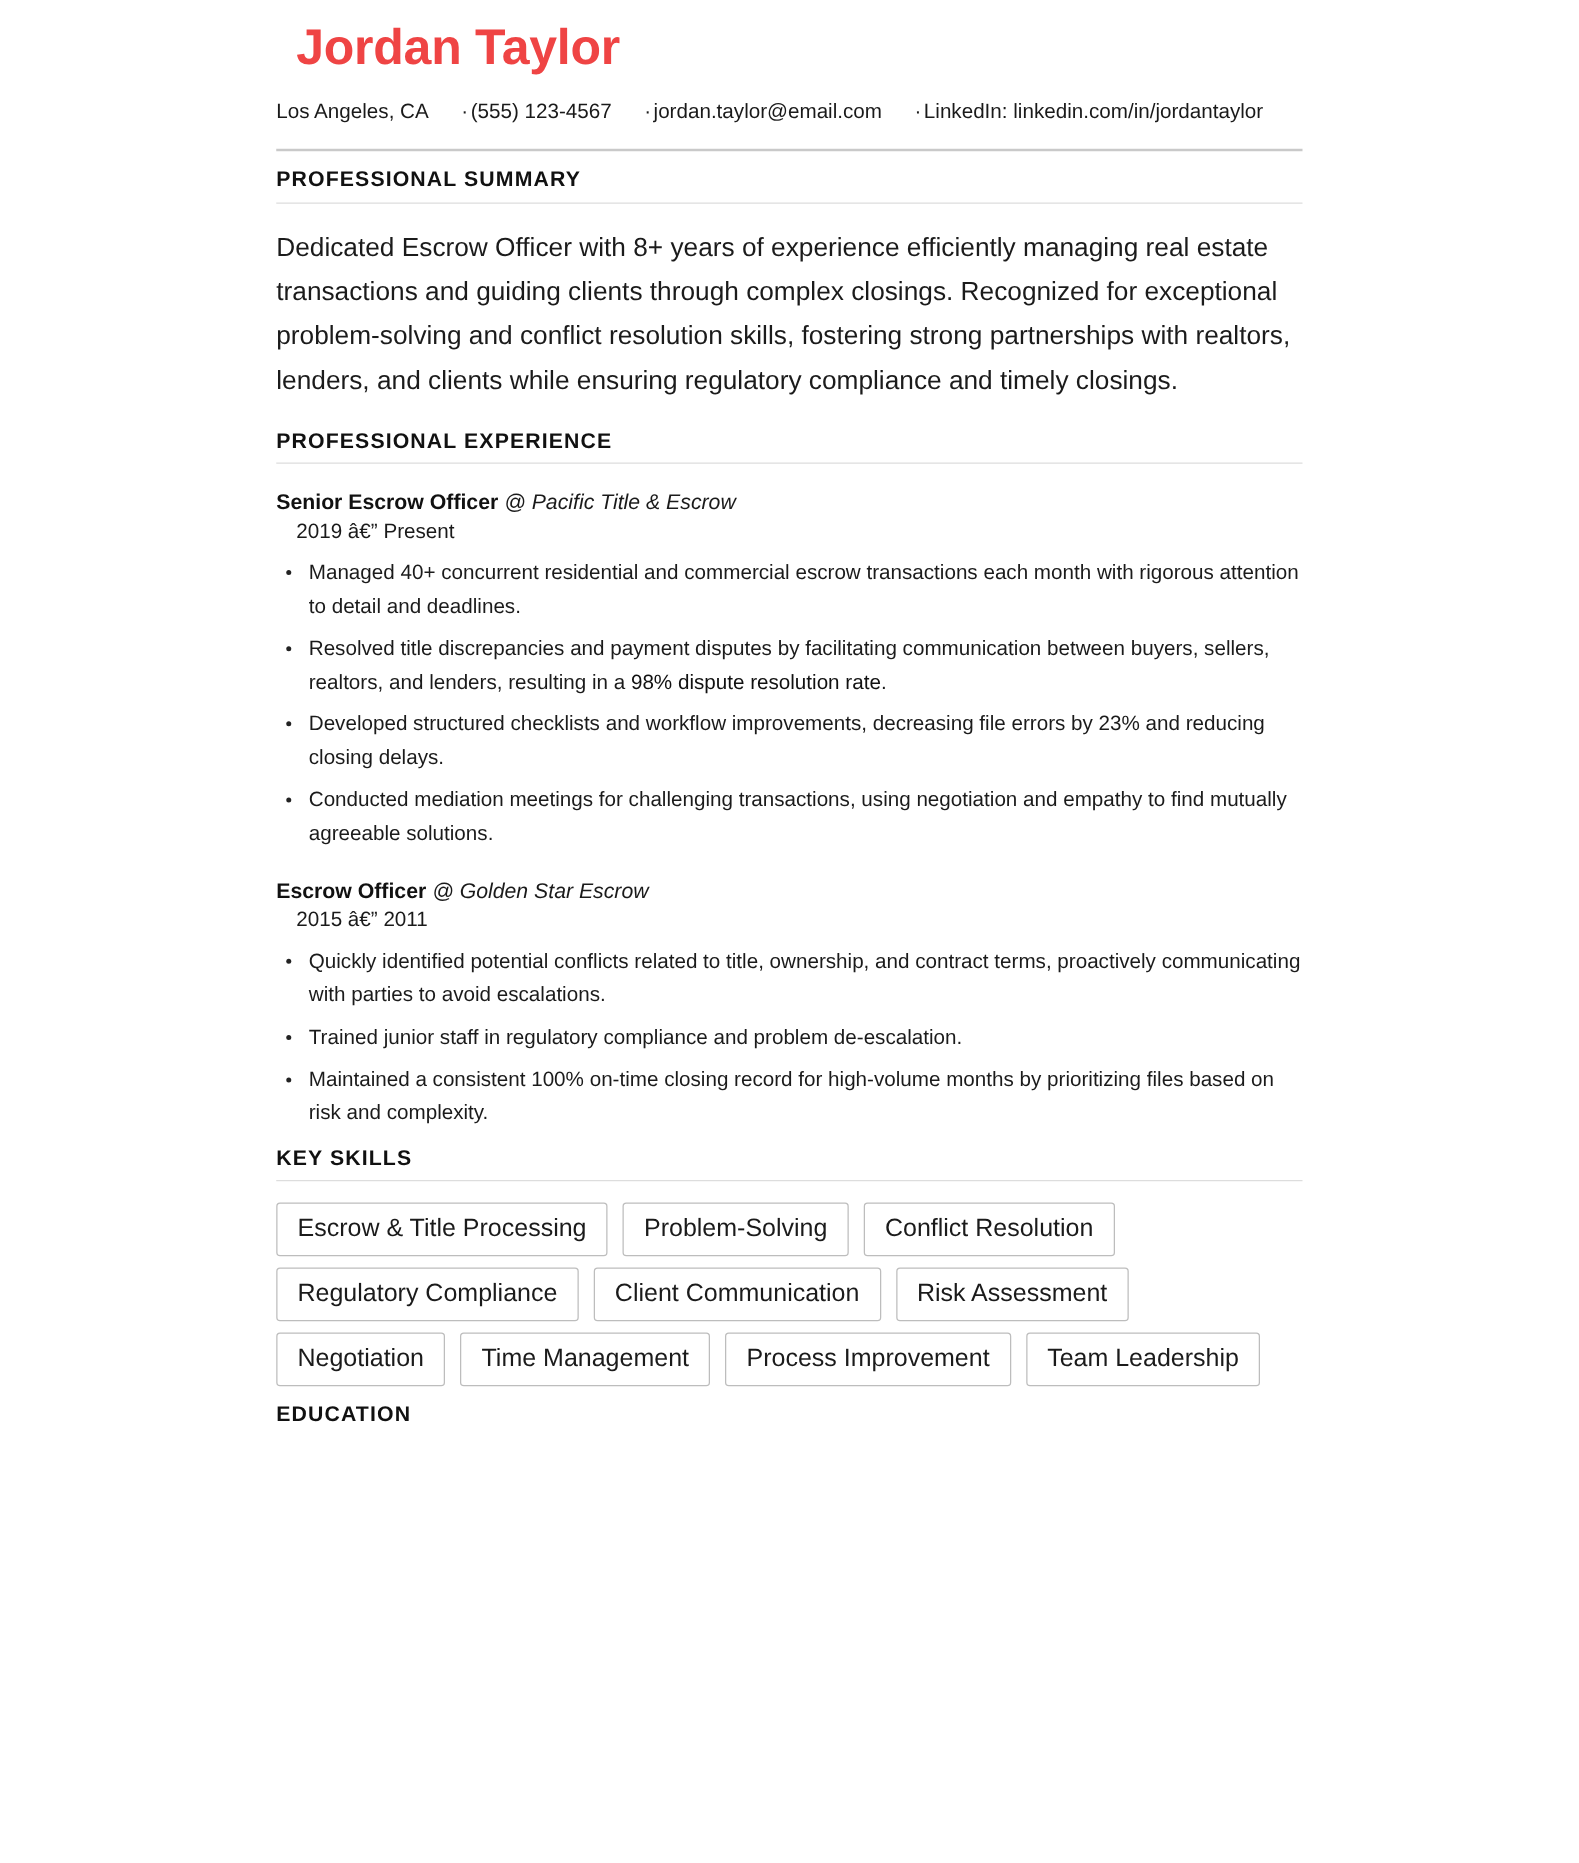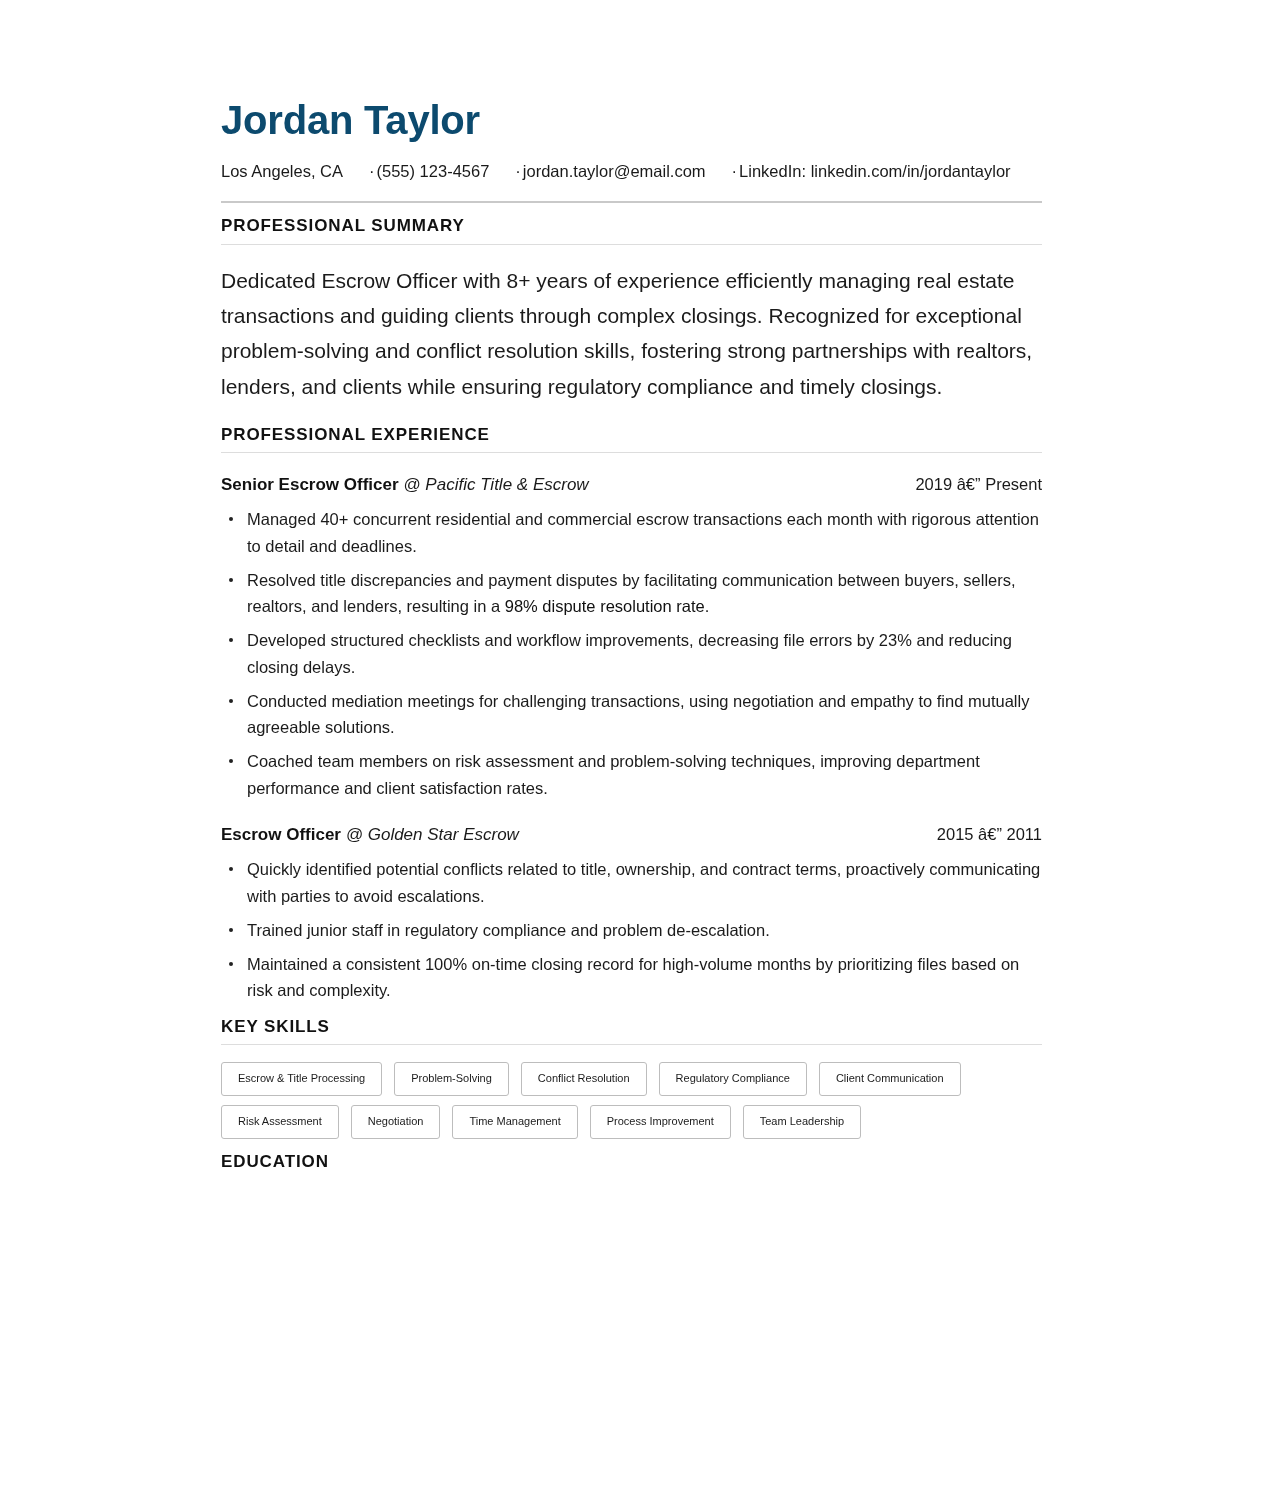--- a/index.html
+++ b/index.html
@@ -41,23 +41,22 @@
     height: 190px;
     background: #ffffff;
   }
 
   
   .name {
     font-size: 40px;
     font-weight: 700;
     letter-spacing: -0.2px;
     line-height: 1.1;
-    color: #0c4a6e;
-    margin: 0;
-    padding-top: 98px;
+    color: #ef4444;
+    margin: 16px;
   }
   .contact {
     margin-top: 19px;
     font-size: 16.5px;
     line-height: 1.3;
     color: #1a1a1a;
     white-space: nowrap;
   }
   .contact .sep {
     display: inline-block;
@@ -105,20 +104,21 @@
     margin-top: 22px;
   }
   .job:first-of-type {
     margin-top: 20px;
   }
   .job-head {
     display: flex;
     align-items: baseline;
     justify-content: space-between;
     line-height: 1.35;
+    flex-direction: column;
   }
   .job-headline {
     font-size: 17px;
     color: #111111;
   }
   .job-title {
     font-weight: 700;
   }
   .job-company {
     font-style: italic;
@@ -169,21 +169,21 @@
     display: flex;
     flex-wrap: wrap;
     gap: 9px 12px;
     width: 821px;
   }
   .skill-chip {
     border: 1px solid #bdbdbd;
     border-radius: 3px;
     background: #ffffff;
     padding: 10px 16px 11px 16px;
-    font-size: 11px;
+    font-size: 20px;
     line-height: 1;
     color: #1b1b1b;
     white-space: nowrap;
   }
 </style>
 </head>
 <body>
 
 <div class="page">
   <div class="page-inner">
@@ -209,21 +209,20 @@
           <div class="job">
             <div class="job-head">
               <div class="job-headline"><span class="job-title">Senior Escrow Officer</span> <span class="job-company">@ Pacific Title &amp; Escrow</span></div>
               <div class="job-dates">2019 â€” Present</div>
             </div>
             <ul class="bullets">
               <li><span>Managed 40+ concurrent residential and commercial escrow transactions each month with rigorous attention to detail and deadlines.</span></li>
               <li><span>Resolved title discrepancies and payment disputes by facilitating communication between buyers, sellers, realtors, and lenders, resulting in a </span><b>98% dispute resolution rate</b><span>.</span></li>
               <li><span>Developed structured checklists and workflow improvements, decreasing file errors by 23% and reducing closing delays.</span></li>
               <li><span>Conducted mediation meetings for challenging transactions, using negotiation and empathy to find mutually agreeable solutions.</span></li>
-              <li><span>Coached team members on risk assessment and problem-solving techniques, improving department performance and client satisfaction rates.</span></li>
             </ul>
           </div>
           <div class="job">
             <div class="job-head">
               <div class="job-headline"><span class="job-title">Escrow Officer</span> <span class="job-company">@ Golden Star Escrow</span></div>
               <div class="job-dates">2015 â€” 2011</div>
             </div>
             <ul class="bullets">
               <li><span>Quickly identified potential conflicts related to title, ownership, and contract terms, proactively communicating with parties to avoid escalations.</span></li>
               <li><span>Trained junior staff in regulatory compliance and problem de-escalation.</span></li>

